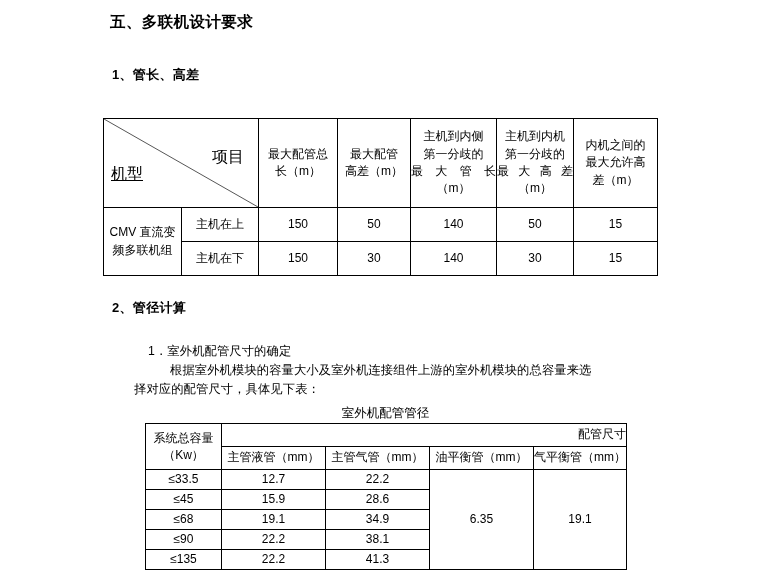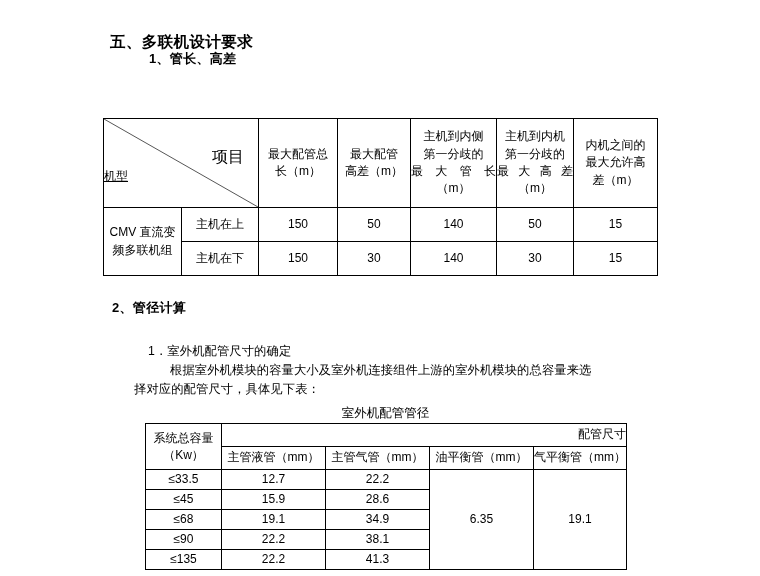--- a/index.html
+++ b/index.html
@@ -28,32 +28,31 @@
   
   .h-main {
     position: absolute;
     left: 110px;
     top: 12px;
     font-family: "Liberation Sans", "DejaVu Sans", sans-serif;
     font-weight: bold;
     font-size: 15.5px;
     letter-spacing: 0.4px;
     white-space: nowrap;
-    margin-top: 20px;
   }
   .h-sub {
     position: absolute;
     left: 112px;
     font-family: "Liberation Sans", "DejaVu Sans", sans-serif;
     font-weight: bold;
     font-size: 13px;
     letter-spacing: 0.3px;
     white-space: nowrap;
   }
-  #h-sub-1 { top: 50px; margin-left: 37px; }
+  #h-sub-1 { top: 66px; }
   #h-sub-2 { top: 299px; }
 
   
   .tbl-caption {
     position: absolute;
     font-family: "Liberation Sans", "DejaVu Sans", sans-serif;
     font-size: 12.5px;
     white-space: nowrap;
     text-align: center;
   }
@@ -117,23 +116,23 @@
     pointer-events: none;
   }
   .diag-cell .lbl-item {
     position: absolute;
     right: 14px;
     top: 26px;
     font-size: 16px;
   }
   .diag-cell .lbl-model {
     position: absolute;
-    left: 0;
+    left: 7px;
     bottom: 22px;
-    font-size: 12px;
+    font-size: 16px;
     text-decoration: underline;
   }
 
   .hdr-multi {
     font-size: 12px;
     line-height: 1.42;
     padding: 4px 4px;
     text-align: left;
   }
   .hdr-multi .ln { display: block; white-space: nowrap; }

